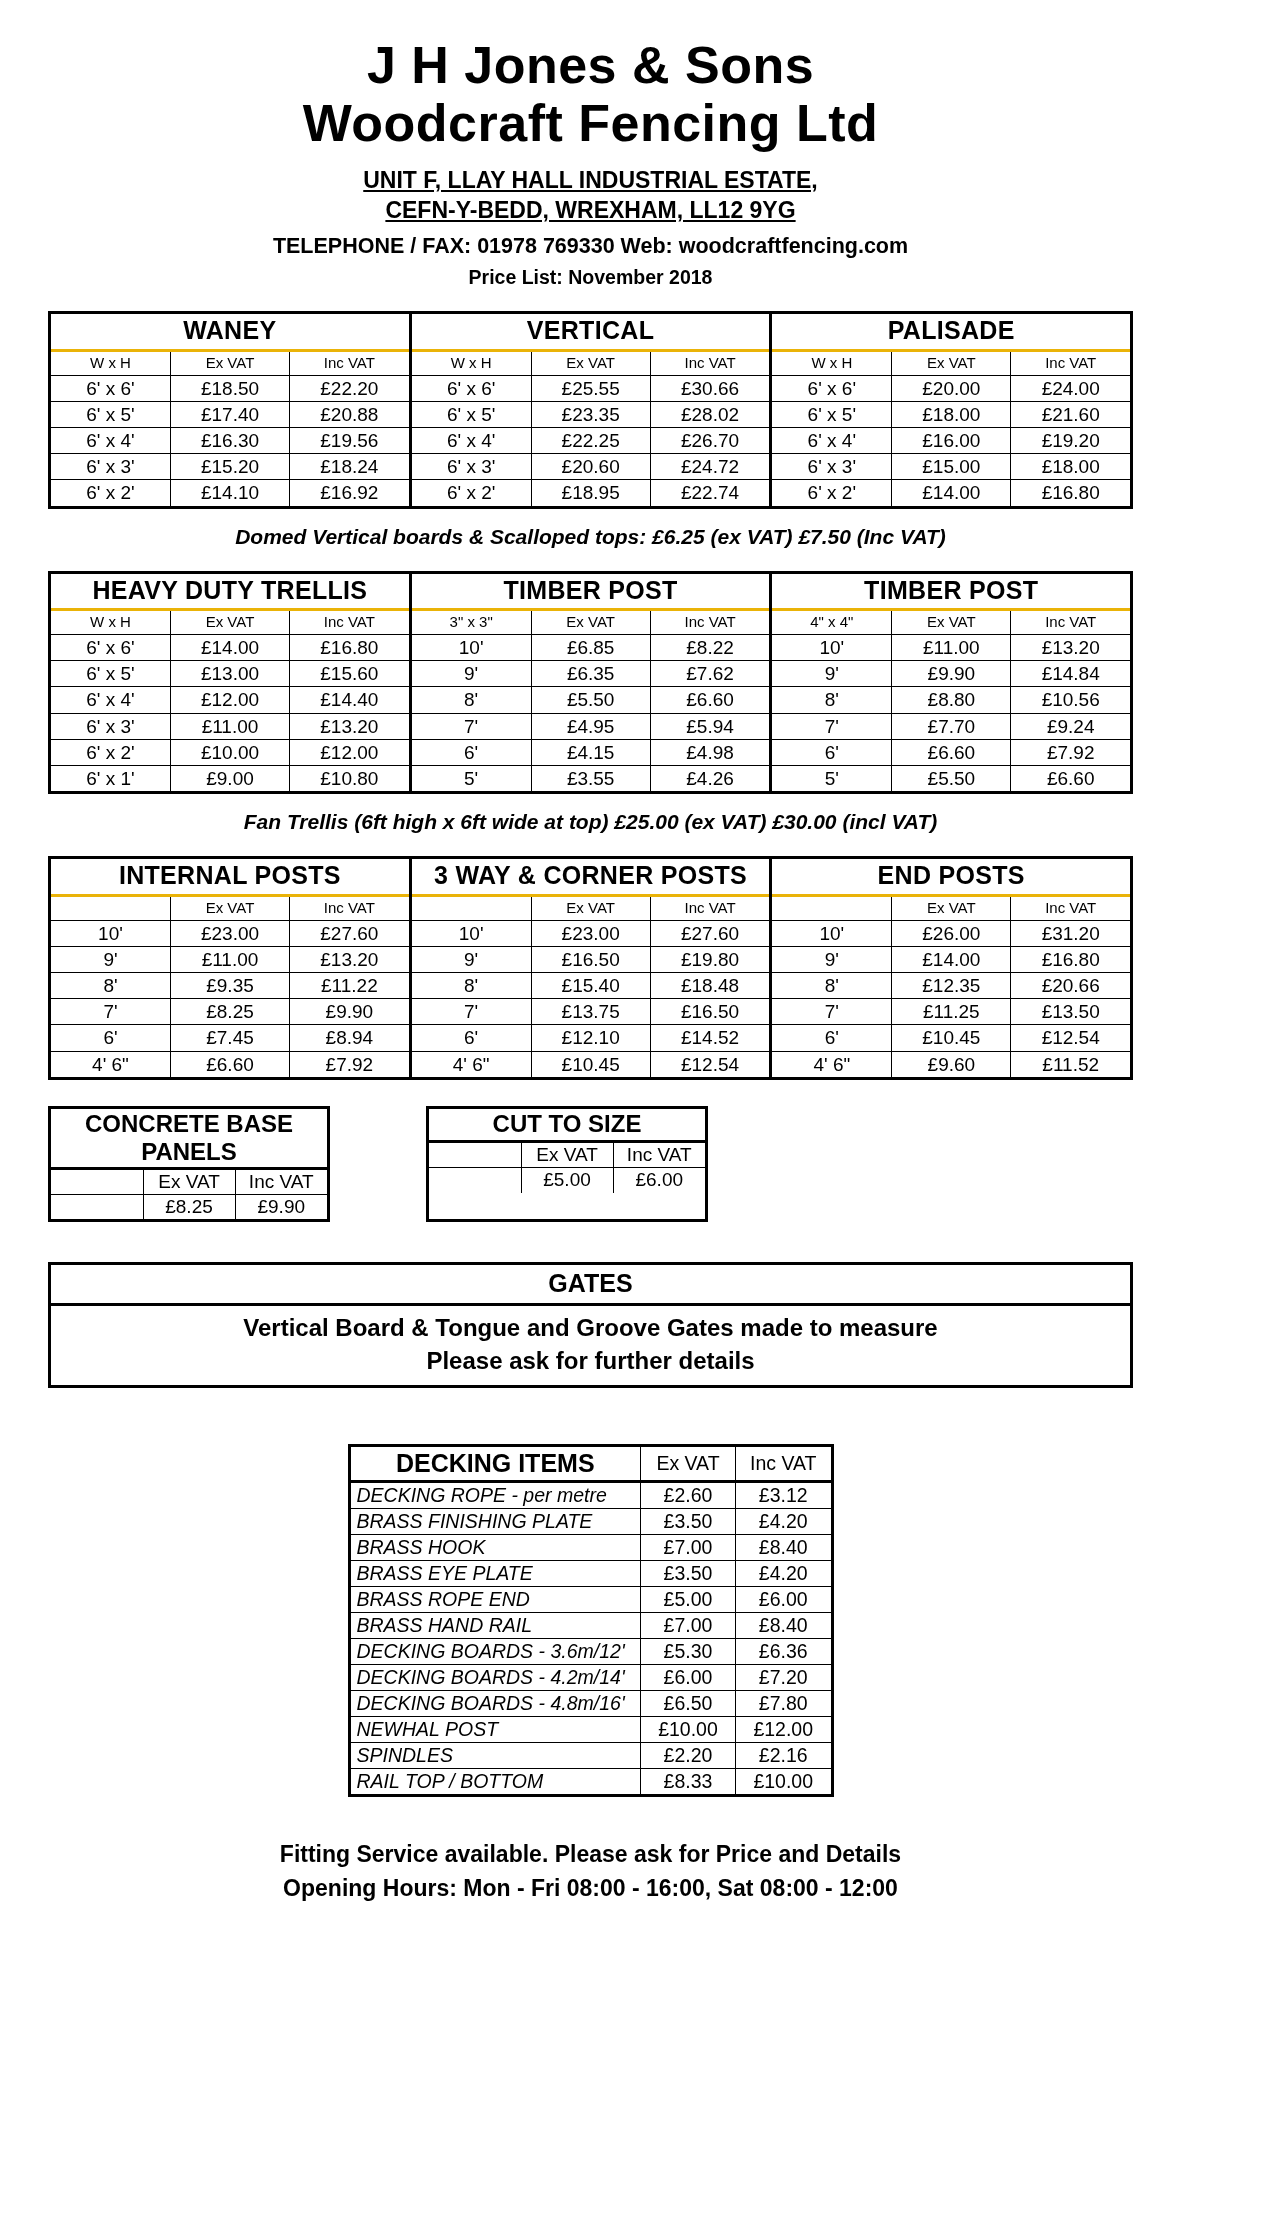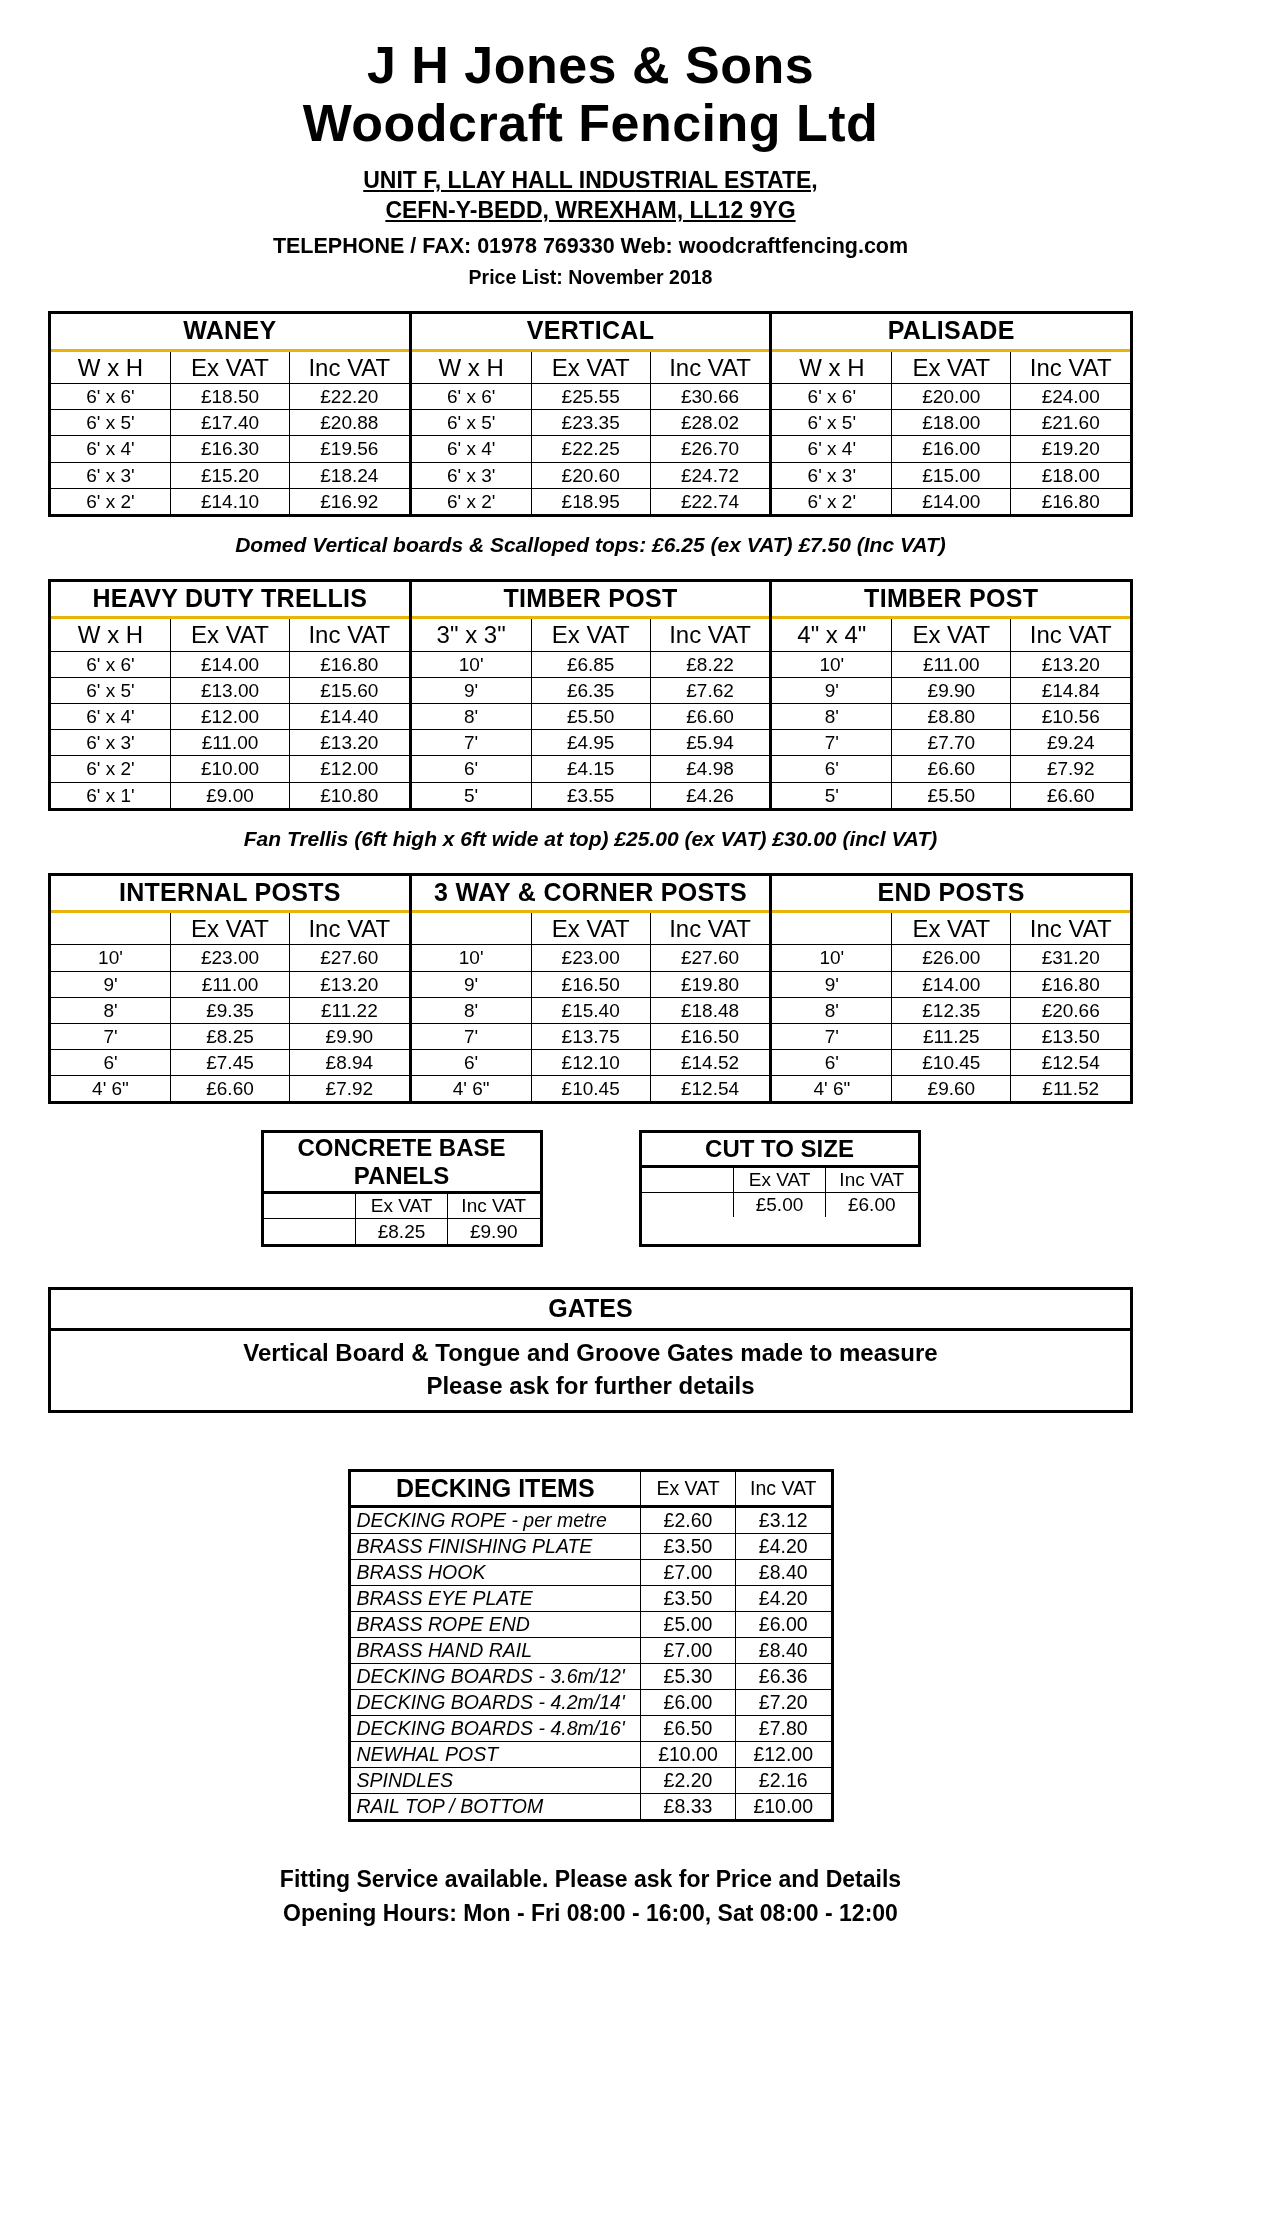--- a/index.html
+++ b/index.html
@@ -84,41 +84,40 @@
     font-size: 25px;
     letter-spacing: 0.3px;
     border-top: none;
     border-left: none;
     border-right: none;
     border-bottom: 3px solid #eab308;
     height: 33px;
     padding-bottom: 3px;
   }
   table.pt tr.colhdr td {
-    font-size: 24px;
+    font-size: 15px;
     border-top: none;
   }
   table.pt td.edge-l { border-left: none; }
   table.pt td.edge-r { border-right: none; }
   table.pt tr:last-child td { border-bottom: none; }
 
   
   .note {
     text-align: center;
     font-style: italic;
     font-weight: bold;
     font-size: 21px;
     margin-top: 16px;
     white-space: nowrap;
   }
 
   
   .smallrow {
     display: flex;
-    justify-content: center;
     gap: 96px;
     margin-top: 26px;
   }
   .smallbox { border: 3px solid #000; }
   table.st {
     border-collapse: collapse;
     table-layout: fixed;
   }
   table.st td {
     border: 1.5px solid #000;

